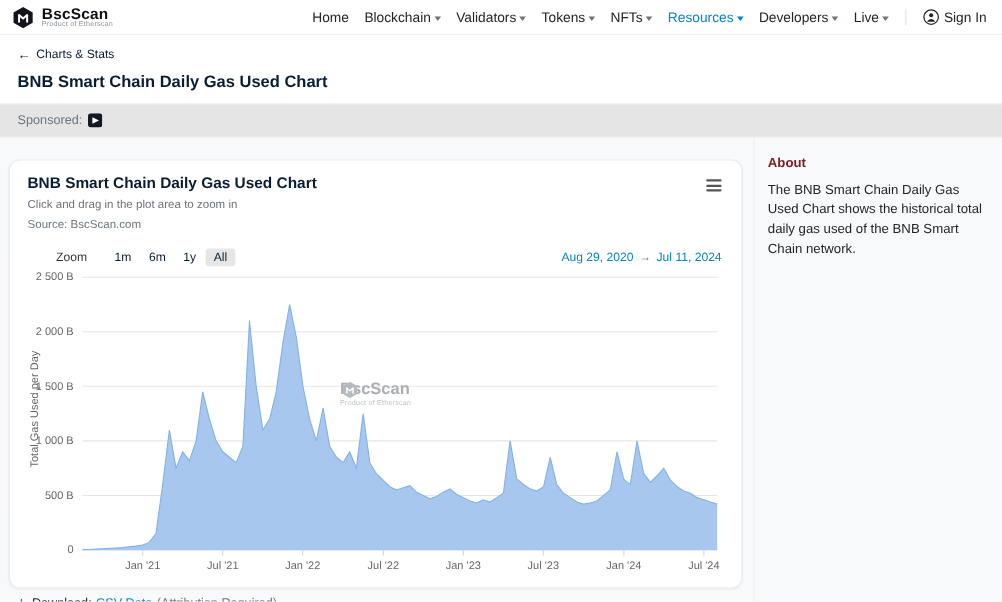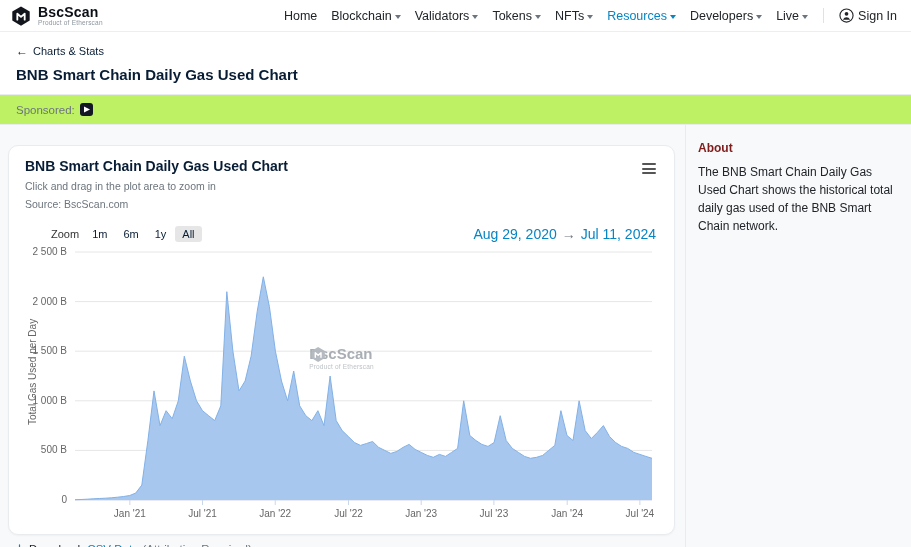--- a/index.html
+++ b/index.html
@@ -35,21 +35,21 @@
   .signin { display:flex; align-items:center; gap:4px; color:#212529; }
 
   
   .page-head { padding:9px 16px 11px; background:#fff; border-bottom:1px solid #e9ecef; }
   .crumb { display:inline-flex; align-items:center; gap:5px; font-size:11px; color:#081d35; }
   .crumb .arr { font-size:12px; line-height:1; }
   .page-title { font-size:15px; font-weight:600; color:#081d35; margin:7px 0 0; }
 
   
   .sponsored {
-    background:#bef264; border-bottom:1px solid #e9ecef;
+    background:#e5e5e5; border-bottom:1px solid #e9ecef;
     padding:8px 16px; font-size:11.5px; color:#6c757d;
     display:flex; align-items:center; gap:5px; white-space:nowrap;
   }
   .sp-adv { color:#081d35; font-weight:600; }
   .sp-text { color:#6c757d; }
   .sp-cta { color:#0784c3; font-weight:600; margin-left:4px; }
 
   
   .main { flex:1; display:flex; background:#f8f9fa; overflow:hidden; align-items:stretch; }
   .content { flex:1; min-width:0; padding:20px 10px 0 8px; }
@@ -59,27 +59,27 @@
   }
   .card-head { display:flex; justify-content:space-between; align-items:flex-start; }
   .card-head h2 { font-size:14px; font-weight:600; color:#081d35; margin:0; }
   .burger { background:none; border:none; display:flex; flex-direction:column; gap:2.5px; padding:5px 2px; cursor:pointer; }
   .burger span { width:14px; height:2px; background:#555; border-radius:1px; }
   .card-sub { font-size:10.5px; color:#6c757d; line-height:1.45; }
   .card-sub.first { margin-top:3px; }
 
   .controls { display:flex; justify-content:space-between; align-items:center; margin:14px 2px 0 26px; }
   .zoom-group { display:flex; align-items:center; gap:2px; font-size:11px; }
-  .zoom-label { color:#333; margin-right:4px; }
+  .zoom-label { color:#333; margin-right:16px; }
   .zoom-btn {
     font-family:"Liberation Sans", sans-serif; font-size:11px; color:#081d35;
     background:none; border:none; padding:2px 7px; border-radius:3px; cursor:pointer;
   }
   .zoom-btn.selected { background:#e6e6e6; }
-  .range-group { display:flex; align-items:center; gap:5px; font-size:14px;justify-content:center; }
+  .range-group { display:flex; align-items:center; gap:5px; font-size:11px;justify-content:center; }
   .date-link { color:#0784c3; }
   .date-arrow { color:#6c757d; }
 
   .plot { position:relative; height:282px; margin-top:2px; }
   .y-title {
     position:absolute; left:0; top:0; bottom:26px; width:14px;
     writing-mode:vertical-rl; transform:rotate(180deg);
     display:flex; align-items:center; justify-content:center;
     font-size:10px; color:#666;
   }

